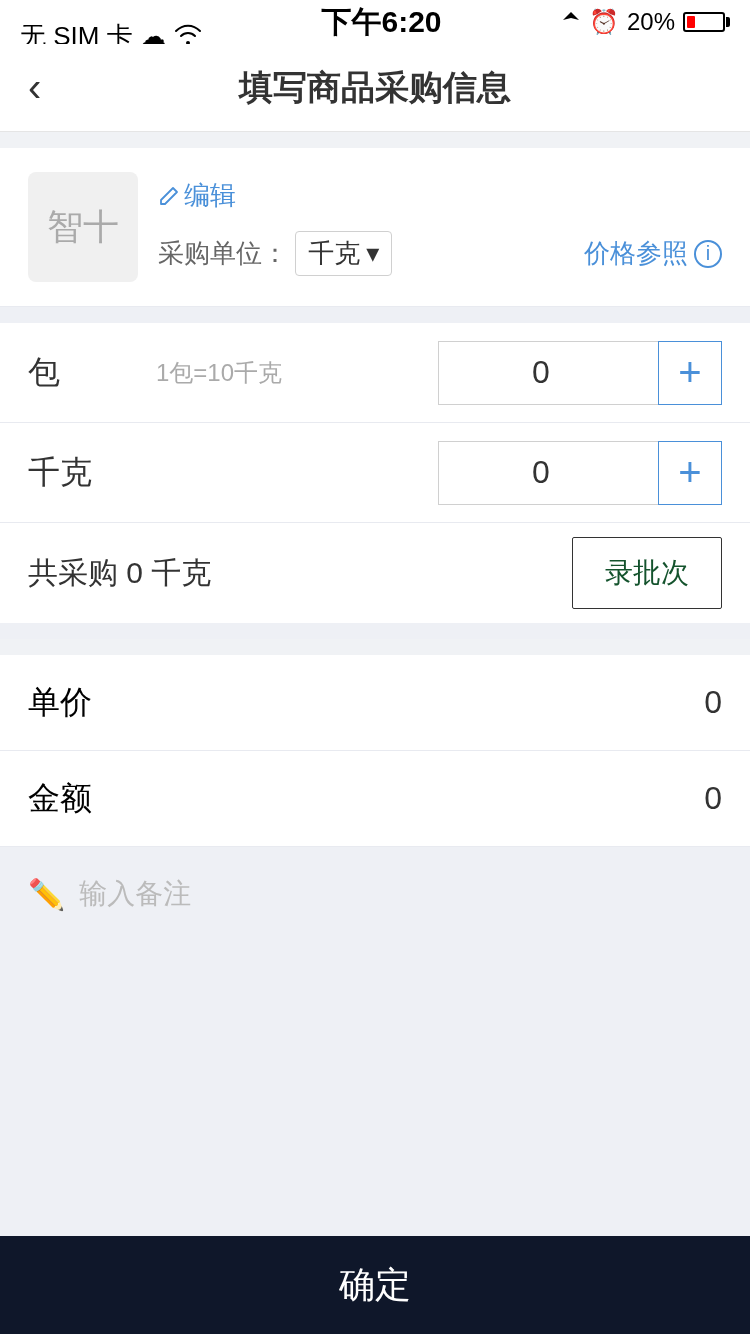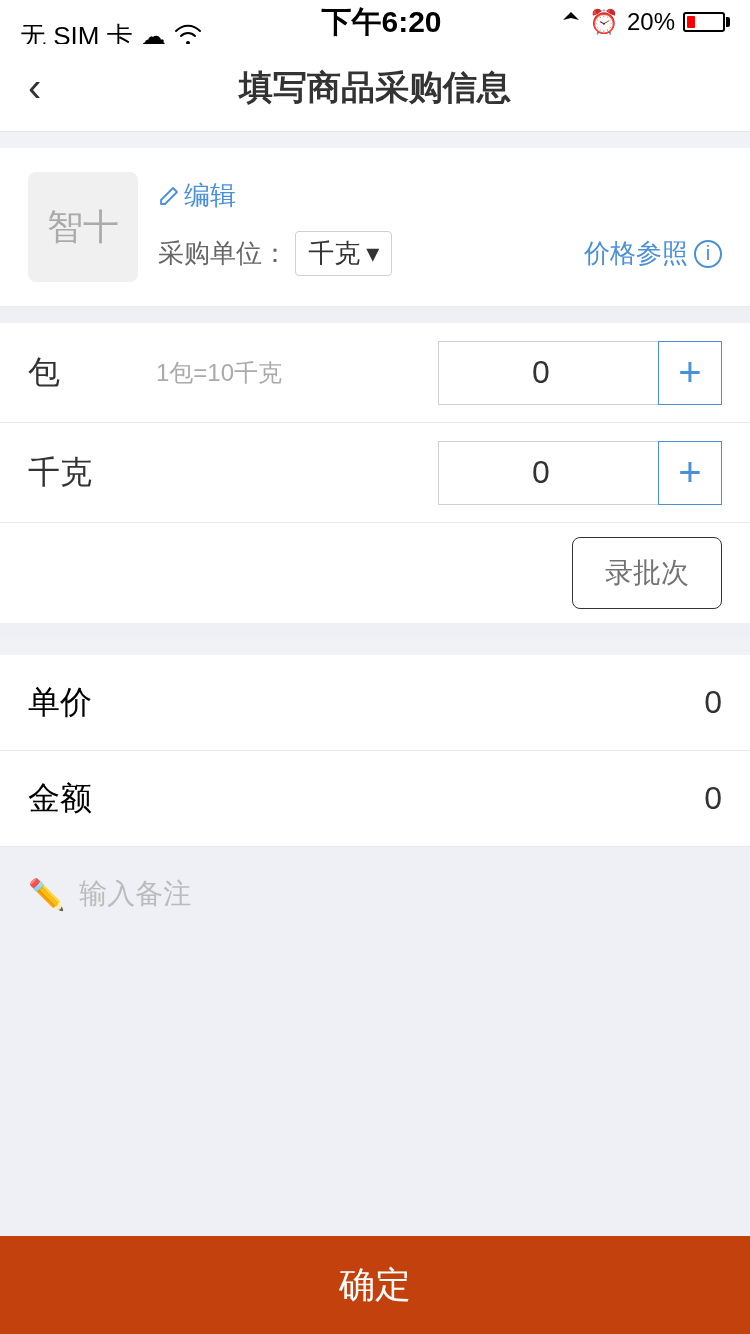--- a/index.html
+++ b/index.html
@@ -255,23 +255,23 @@
     }
     .total-label {
       font-size: 30px;
       color: #333;
     }
     .record-btn {
       margin-left: auto;
       border: 1px solid #333;
       background: #fff;
       font-size: 28px;
-      color: #737373;
+      color: #14532d;
       padding: 16px 32px;
-      border-radius: 8px;
+      border-radius: 2px;
       cursor: pointer;
     }
 
     
     .price-section {
       background: #fff;
       margin-top: 16px;
     }
     .price-row {
       display: flex;
@@ -313,21 +313,21 @@
     .empty-space {
       flex: 1;
       background: #eef0f5;
       min-height: 300px;
     }
 
     
     .confirm-btn {
       width: 750px;
       height: 98px;
-      background: #c2410c;
+      background: #0f172a;
       color: #fff;
       font-size: 36px;
       font-weight: 500;
       border: none;
       display: flex;
       align-items: center;
       justify-content: center;
       cursor: pointer;
       position: fixed;
       bottom: 0;
@@ -416,20 +416,21 @@
 
   <div class="input-row">
     <span class="input-label">千克</span>
     <div class="input-controls">
       <input class="qty-input" type="number" value="0" style="">
       <button class="qty-plus">+</button>
     </div>
   </div>
 
   <div class="total-row">
+    <span class="total-label">共采购 0 千克</span>
     <button class="record-btn">录批次</button>
   </div>
 </div>
 
 <div class="section-divider"></div>
 
 <div class="price-section">
   <div class="price-row">
     <span class="price-label">单价</span>
     <span class="price-value">0</span>

